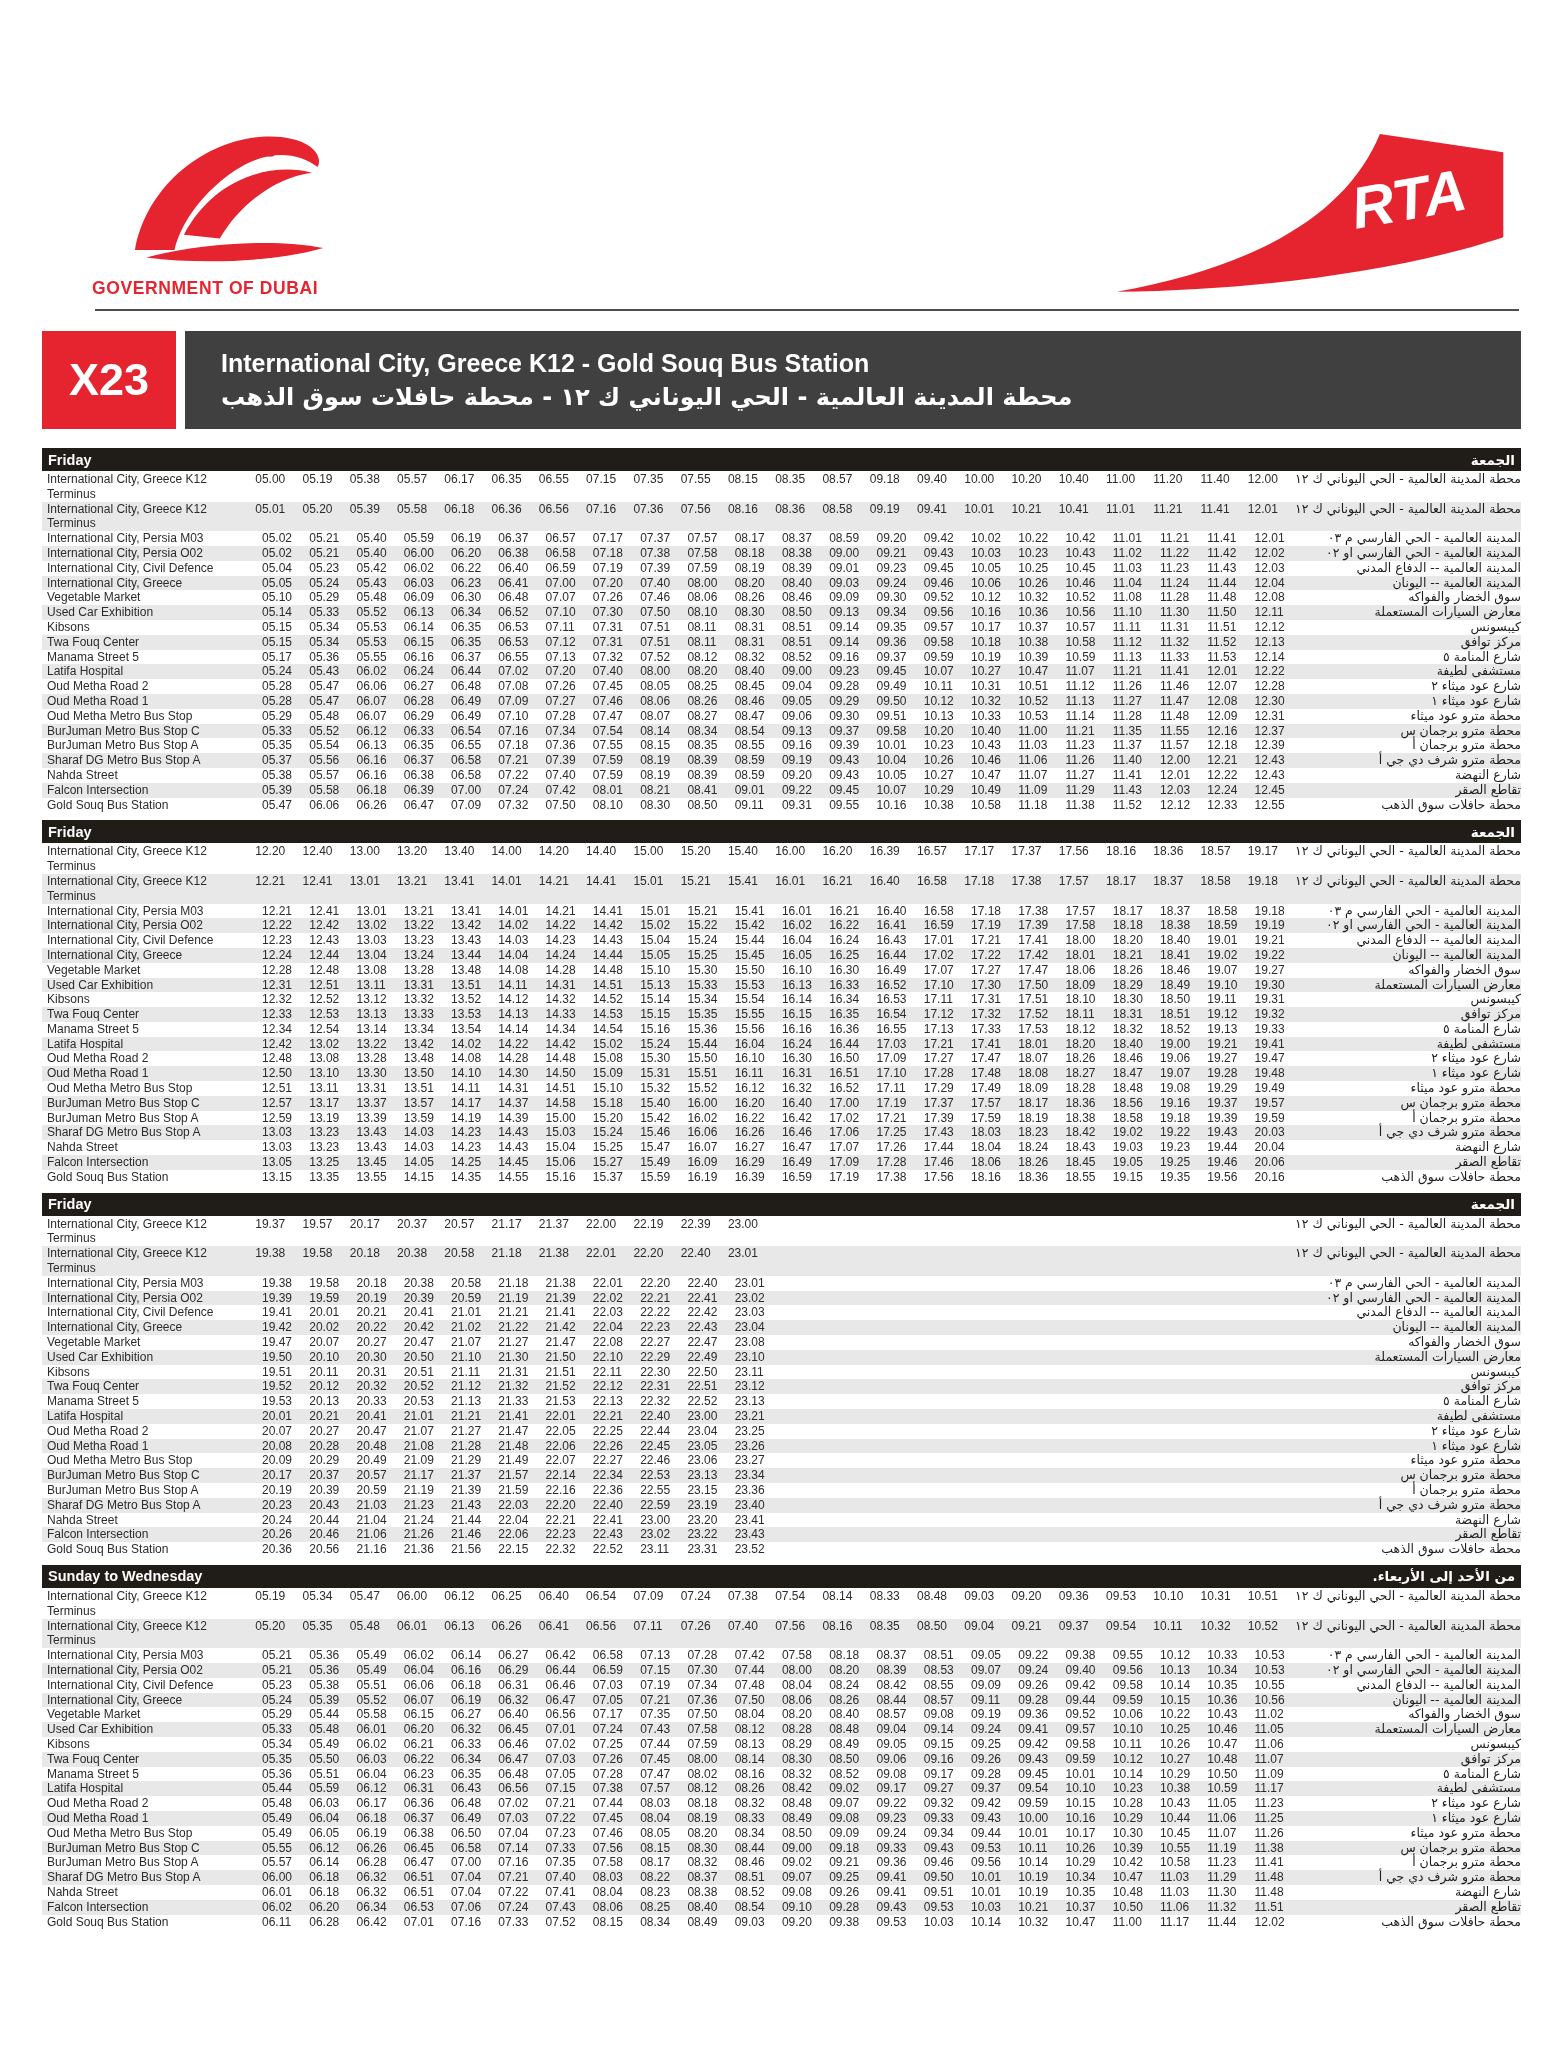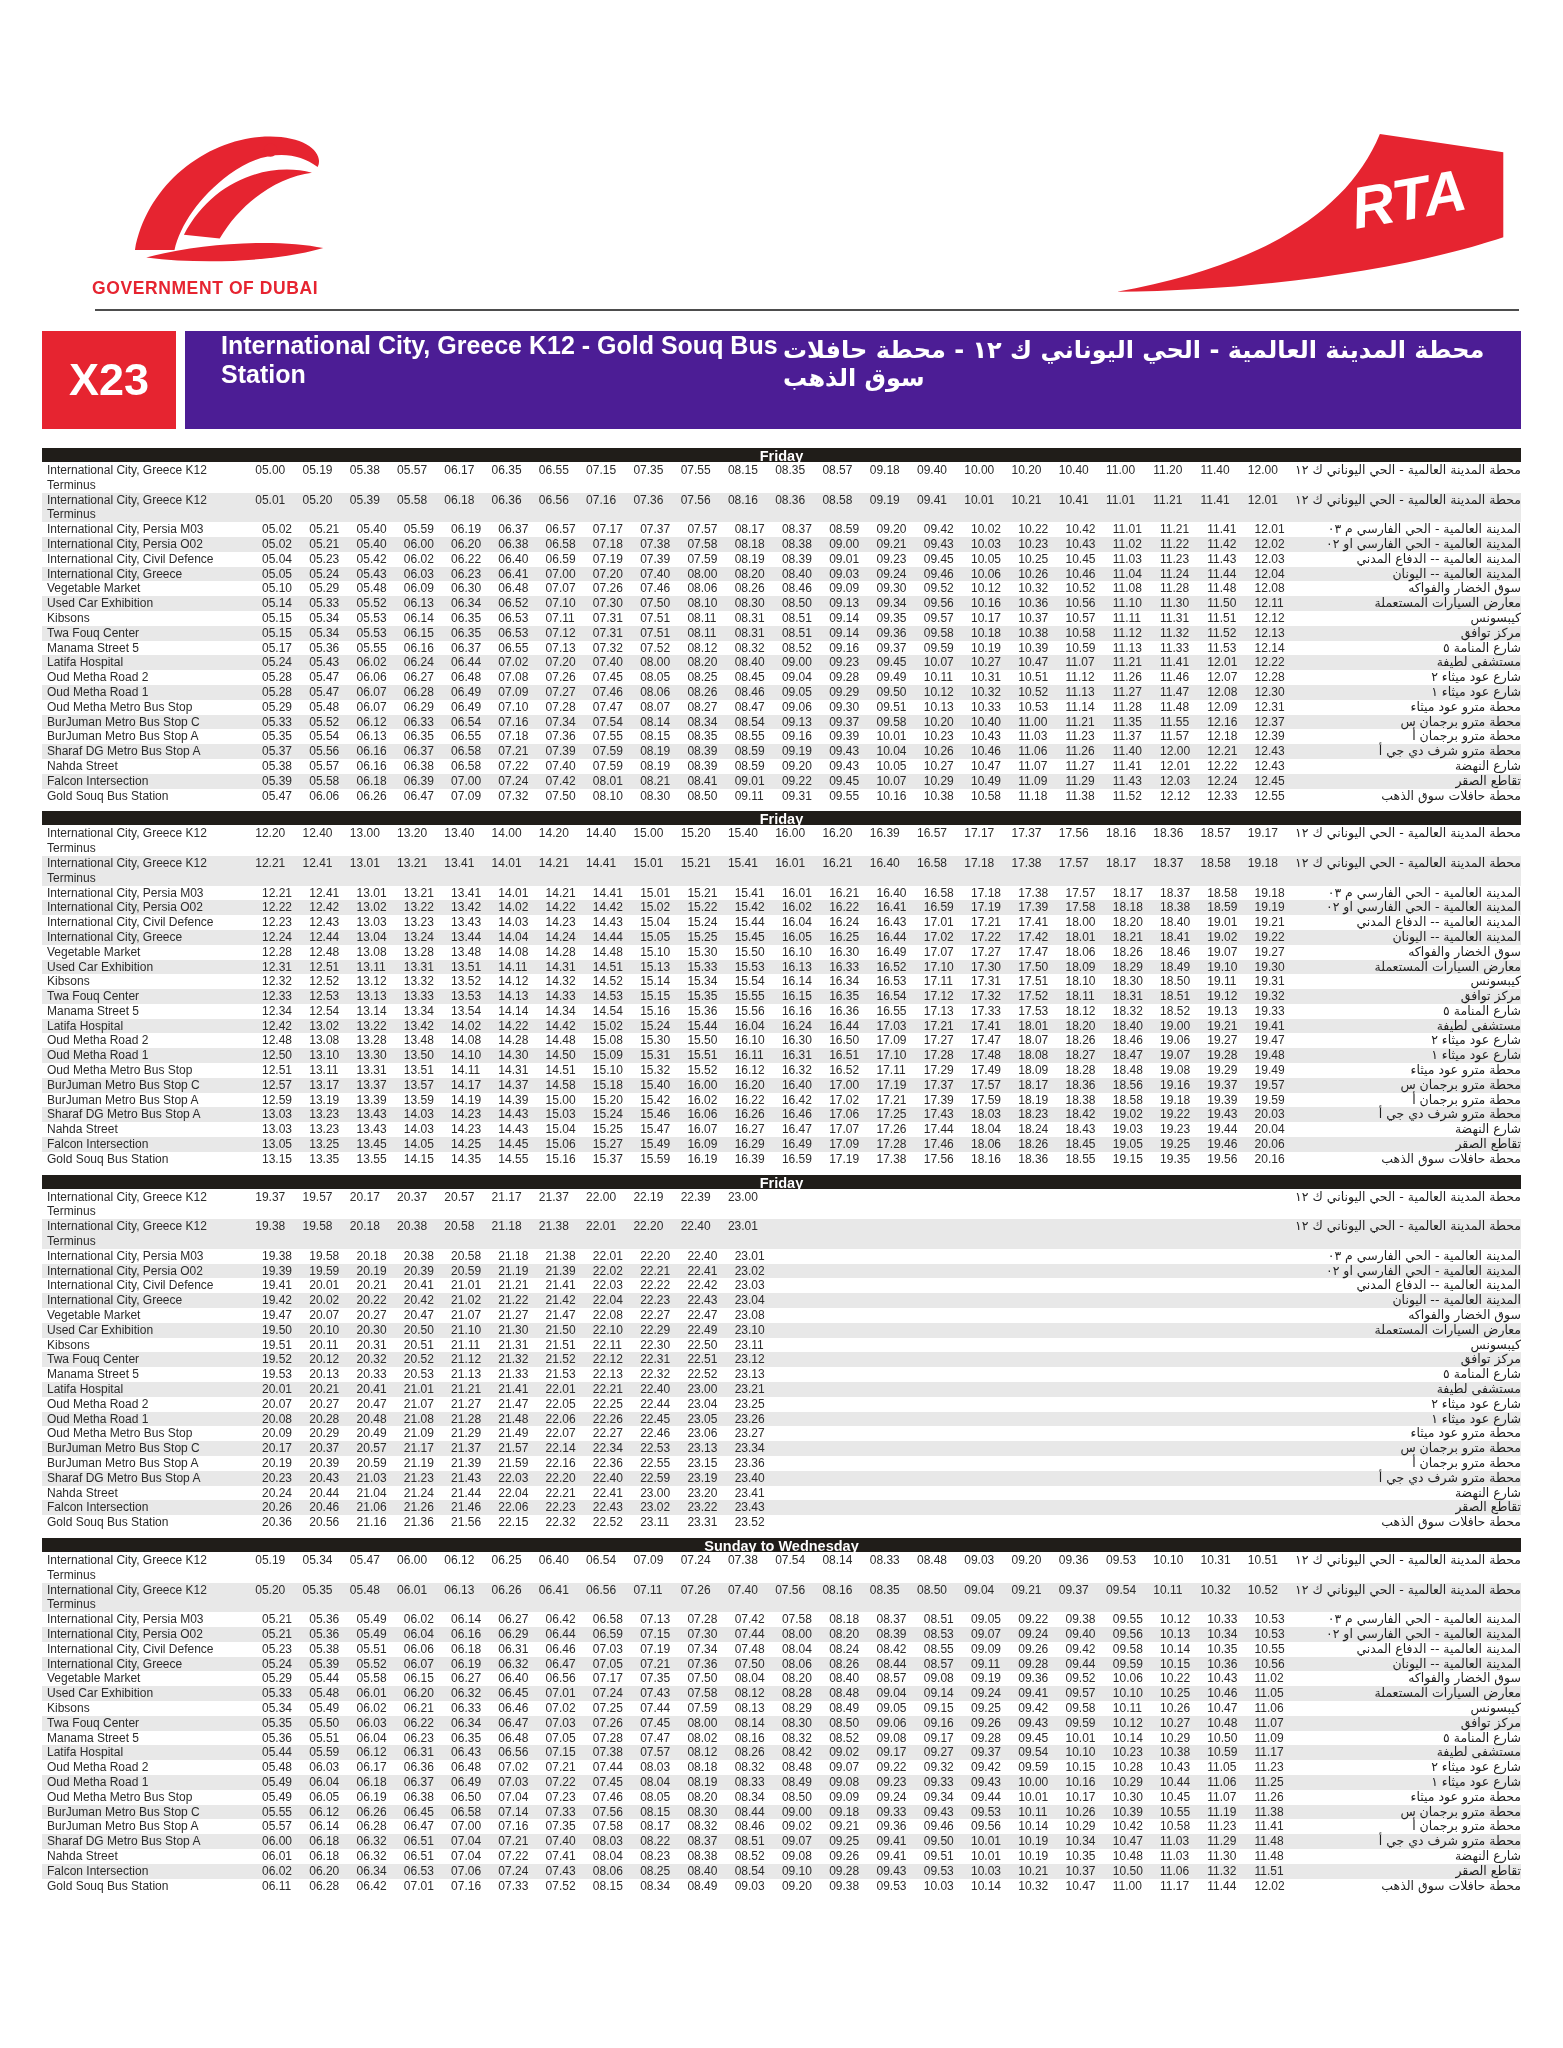--- a/index.html
+++ b/index.html
@@ -12,27 +12,27 @@
   .dubai-cal{display:block;margin:0 auto;width:226px;height:148px;}
   .gov-text{color:#e62430;font-weight:bold;font-size:17.5px;letter-spacing:.6px;margin-top:4px;white-space:nowrap;}
   .rta-block{position:absolute;right:380px;top:192px;width:370px;text-align:center;}
   .rta-ar{font-family:"DejaVu Sans",sans-serif;font-size:24px;color:#1c1c1c;letter-spacing:1px;direction:rtl;}
   .rta-en{font-size:20px;color:#2a2a2a;letter-spacing:.4px;margin-top:6px;white-space:nowrap;}
   .rta-logo{position:absolute;right:56px;top:132px;width:402px;height:172px;}
   .hr-line{position:absolute;top:309px;left:95px;right:44px;height:2px;background:#4d4d4d;}
   .title-row{position:absolute;top:331px;left:42px;right:42px;height:98px;display:flex;gap:9px;}
   .route-code-box{width:134px;background:#e62430;color:#fff;display:flex;align-items:center;justify-content:center;
     font-size:45px;font-weight:bold;}
-  .route-title-box{flex:1;background:#4c1d95;color:#fff;display:flex;justify-content:center;
+  .route-title-box{flex:1;background:#404040;color:#fff;display:flex;flex-direction:column;justify-content:center;
     padding-left:36px;}
   .route-title-en{font-size:25px;font-weight:bold;}
   .route-title-ar{font-size:24px;font-weight:bold;font-family:"DejaVu Sans",sans-serif;direction:rtl;text-align:left;margin-top:5px;}
   .sections{position:absolute;top:448px;left:42px;right:42px;}
-  .sec-bar{height:14px;background:#201d19;color:#fff;display:flex;justify-content:space-between;align-items:center;
-    padding:0 6px;font-size:14.5px;font-weight:bold;flex-direction:column;}
+  .sec-bar{height:23px;background:#201d19;color:#fff;display:flex;justify-content:space-between;align-items:center;
+    padding:0 6px;font-size:14.5px;font-weight:bold;}
   .sec-bar .bar-ar{font-family:"DejaVu Sans",sans-serif;font-size:13.5px;direction:rtl;}
   .sec-table{margin:1px 0 8px 0;}
   .t-row{display:flex;align-items:flex-start;line-height:14.8px;font-size:12px;}
   .t-row:nth-child(even){background:#e8e8e8;}
   .c-name{width:220px;padding-left:5px;box-sizing:border-box;color:#2b2b2b;}
   .c-times{display:grid;grid-template-columns:repeat(22,47.27px);}
   .c-time{white-space:nowrap;color:#2b2b2b;}
   .c-ar{flex:1;font-family:"DejaVu Sans",sans-serif;font-size:12.5px;direction:rtl;text-align:right;
     white-space:nowrap;color:#1e1e1e;}
 </style>

